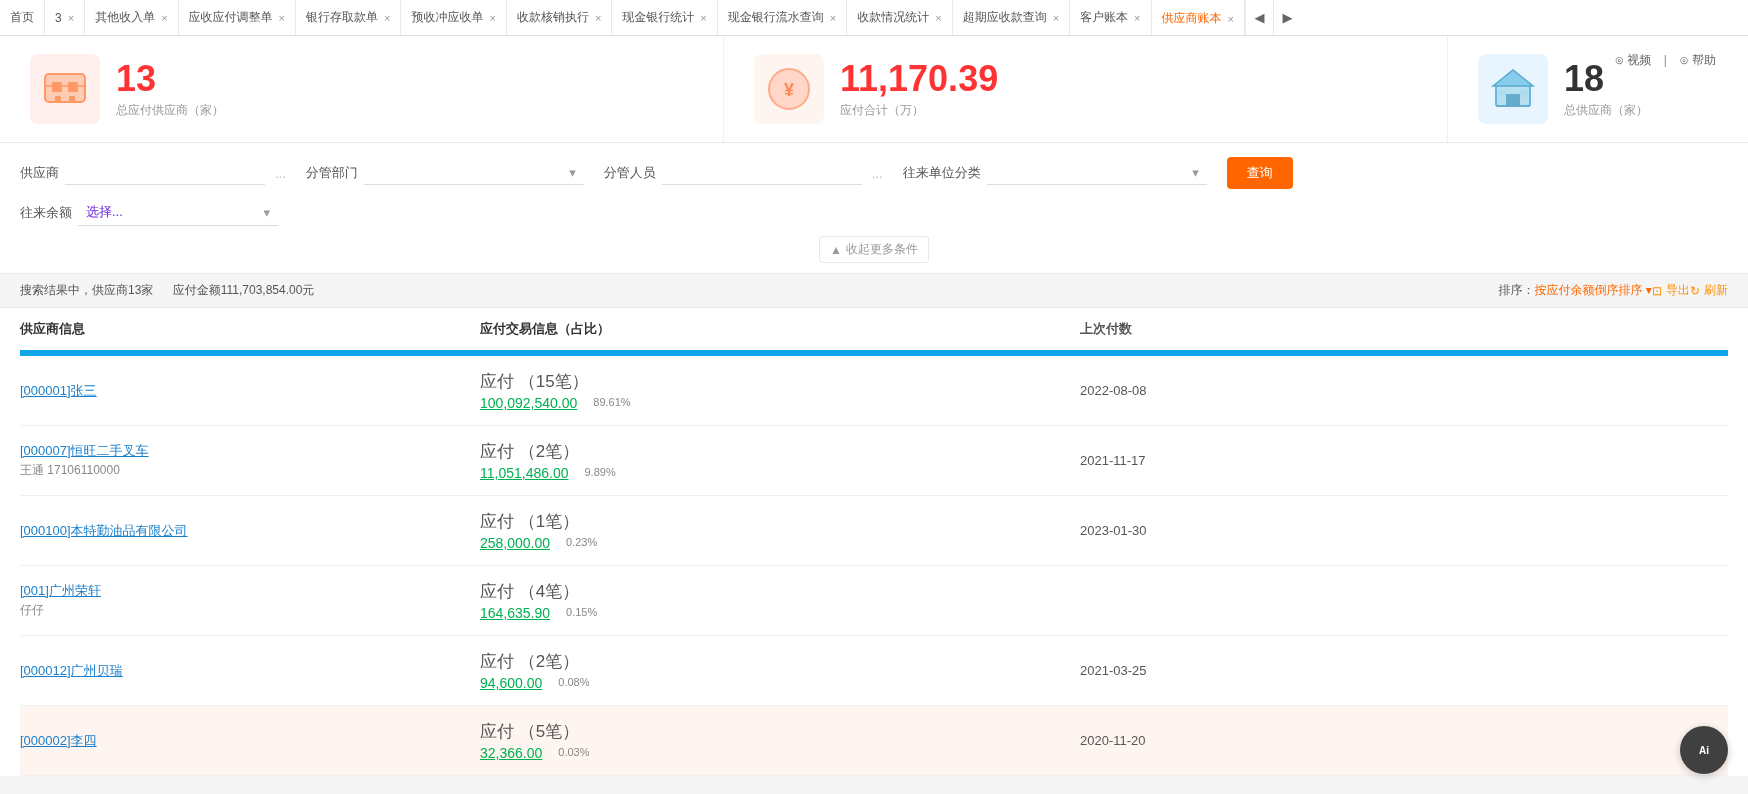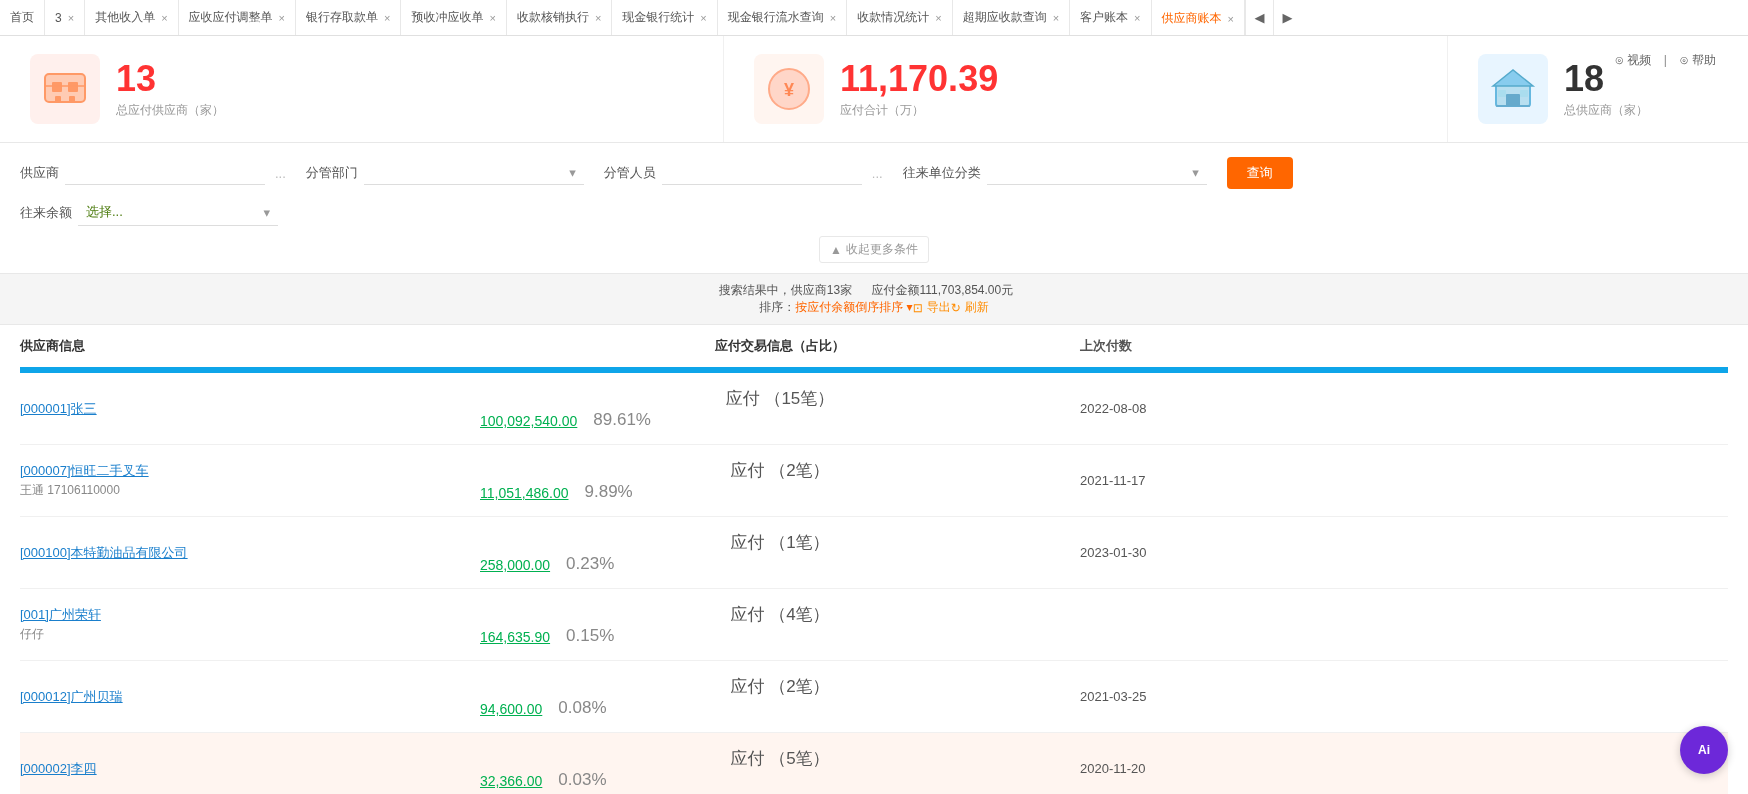--- a/index.html
+++ b/index.html
@@ -33,44 +33,44 @@
     .filter-input { border: none; border-bottom: 1px solid #ddd; padding: 4px 8px; font-size: 13px; width: 200px; outline: none; color: #333; }
     .filter-input-dots { color: #bbb; margin-left: 4px; }
     .filter-select { display: flex; align-items: center; border: none; border-bottom: 1px solid #ddd; padding: 4px 8px; font-size: 13px; width: 220px; background: transparent; cursor: pointer; position: relative; }
     .filter-select-text { flex: 1; color: #999; }
     .filter-select-arrow { color: #999; }
     .search-btn { background: #ff6600; color: #fff; border: none; padding: 7px 20px; border-radius: 4px; font-size: 13px; cursor: pointer; }
     .collapse-btn { display: flex; align-items: center; gap: 4px; color: #999; font-size: 12px; cursor: pointer; padding: 4px 10px; border: 1px solid #e8e8e8; border-radius: 3px; margin: 0 auto; width: fit-content; }
     .collapse-btn-row { display: flex; justify-content: center; margin-top: 4px; }
 
     
-    .result-bar { display: flex; align-items: center; justify-content: space-between; background: #f5f5f5; padding: 8px 20px; border-bottom: 1px solid #e8e8e8; font-size: 12px; color: #555; flex-direction: column; }
+    .result-bar { display: flex; align-items: center; justify-content: space-between; background: #f5f5f5; padding: 8px 20px; border-bottom: 1px solid #e8e8e8; font-size: 12px; color: #555; }
     .result-bar-left span { margin-right: 16px; }
     .result-bar-right { display: flex; align-items: center; color: #555; }
     .result-bar-right .sort-label { color: #555; }
     .result-bar-right .sort-value { color: #ff6600; cursor: pointer; }
     .export-btn { display: flex; align-items: center; gap: 4px; cursor: pointer; color: #ff8c00; }
     .refresh-btn { display: flex; align-items: center; gap: 4px; cursor: pointer; color: #ff8c00; }
 
     
     .table-area { background: #fff; padding: 0 20px; }
     .table-header { display: flex; align-items: center; padding: 12px 0; border-bottom: 6px solid #0ea5e9; font-weight: bold; font-size: 13px; color: #333; }
     .col-supplier-info { flex: 0 0 460px; }
     .col-transaction-info { flex: 0 0 600px; }
     .col-last-payment { flex: 1; }
 
     .table-row { display: flex; align-items: stretch; padding: 14px 0; border-bottom: 1px solid #f0f0f0; min-height: 60px; }
     .table-row.highlighted { background: #fff5f0; }
     .col-supplier-info { display: flex; flex-direction: column; justify-content: center; }
     .supplier-link { color: #1a7fcc; text-decoration: underline; cursor: pointer; font-size: 13px; }
     .supplier-sub { font-size: 12px; color: #888; margin-top: 2px; }
-    .col-transaction-info { display: flex; flex-direction: column; justify-content: center; text-align: center; }
+    .col-transaction-info { display: flex; flex-direction: column; justify-content: center; }
     .trans-label { font-size: 17px; color: #555; }
     .trans-amount { color: #00b050; font-size: 14px; font-weight: normal; text-decoration: underline; cursor: pointer; margin-top: 2px; }
-    .trans-percent { font-size: 17px; color: #888; margin-left: 16px; }
+    .trans-percent { font-size: 11px; color: #888; margin-left: 16px; }
     .trans-row { display: flex; align-items: center; }
     .col-last-payment { display: flex; align-items: center; font-size: 13px; color: #555; }
 
     
     .table-scroll { max-height: 520px; overflow-y: auto; }
     .table-scroll::-webkit-scrollbar { width: 6px; }
     .table-scroll::-webkit-scrollbar-thumb { background: #ddd; border-radius: 3px; }
   </style>
 </head>
 <body>
@@ -219,21 +219,21 @@
     </div>
 
     <button class="search-btn">查询</button>
   </div>
 
   <div class="filter-row">
 
     <div class="filter-item">
       <span class="filter-label">往来余额</span>
       <div class="filter-select" style="width:200px;">
-        <span class="filter-select-text" style="color:#4d7c0f;">选择...</span>
+        <span class="filter-select-text" style="color:#6d28d9;">选择...</span>
         <span class="filter-select-arrow">▾</span>
       </div>
     </div>
   </div>
 
   <div class="collapse-btn-row">
     <div class="collapse-btn">
       <span>▲</span>
       <span>收起更多条件</span>
     </div>
@@ -354,15 +354,15 @@
           <span class="trans-amount">32,366.00</span>
           <span class="trans-percent">0.03%</span>
         </div>
       </div>
       <div class="col-last-payment">2020-11-20</div>
     </div>
 
   </div>
 </div>
 
-<div style="position:fixed; right:20px; bottom:20px; background:#6d28d9; color:#fff; border-radius:50%; width:48px; height:48px; display:flex; align-items:center; justify-content:center; font-weight:bold; font-size:12px; box-shadow:0 2px 8px rgba(0,0,0,0.2);">
+<div style="position:fixed; right:20px; bottom:20px; background:#404040; color:#fff; border-radius:50%; width:48px; height:48px; display:flex; align-items:center; justify-content:center; font-weight:bold; font-size:10px; box-shadow:0 2px 8px rgba(0,0,0,0.2);">
   <span>Ai</span>
 </div>
 
 </body></html>

